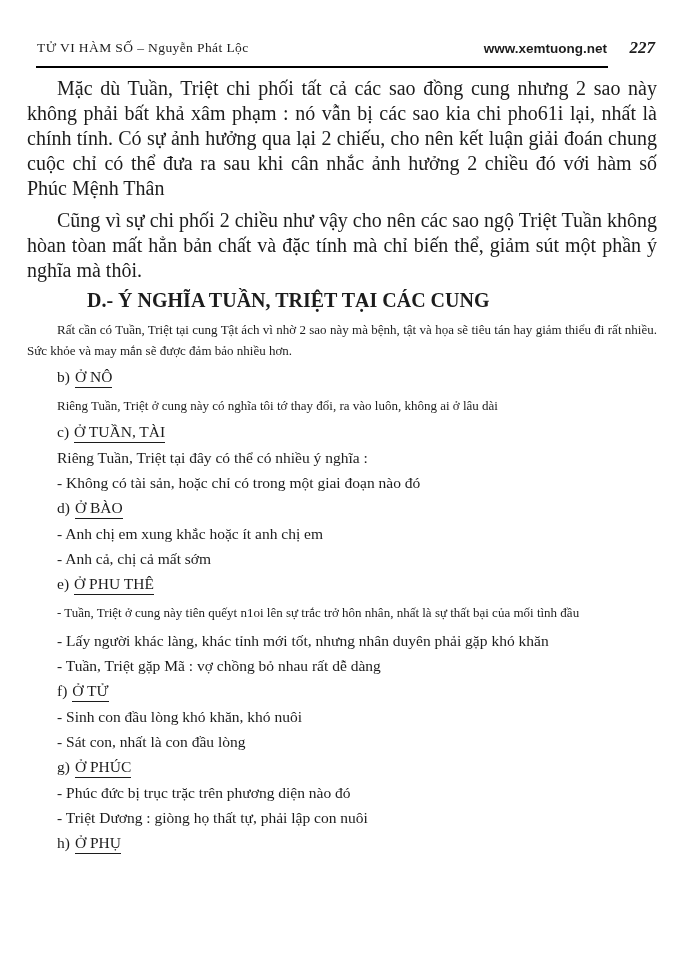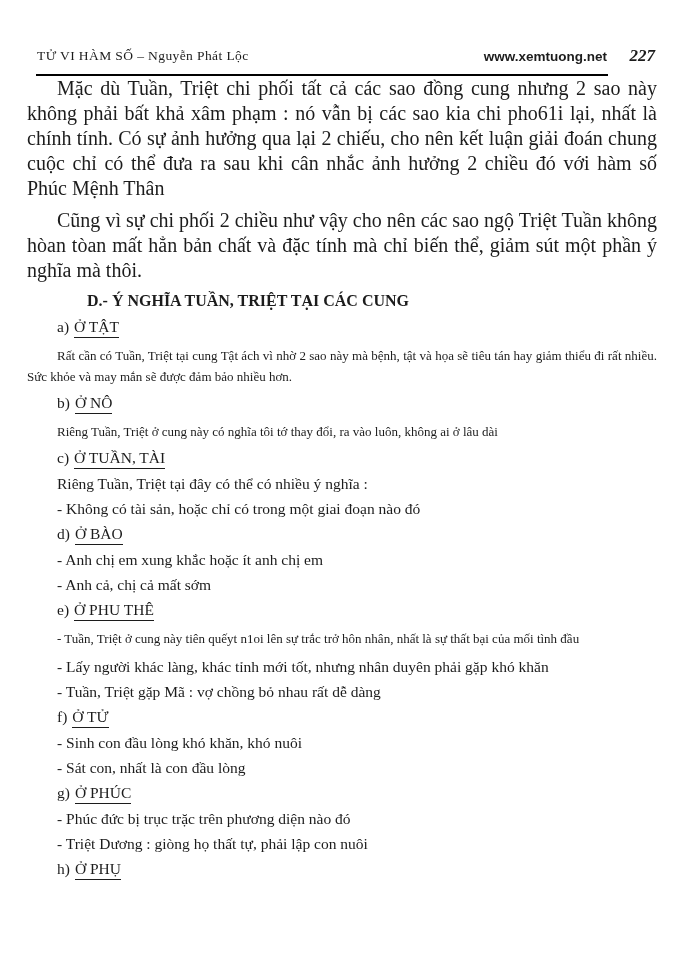--- a/index.html
+++ b/index.html
@@ -8,21 +8,21 @@
     width: 686px;
     height: 971px;
     margin: 0 auto;
     background: #ffffff;
     color: #1c1c1c;
     font-family: "Liberation Serif", "DejaVu Serif", serif;
     overflow: hidden;
     box-sizing: border-box;
   }
   
-  .header { position: absolute; top: 8px; left: 0; right: 0; height: 72px; }
+  .header { position: absolute; top: 0; left: 0; right: 0; height: 72px; }
   .h-title {
     position: absolute; left: 37px; top: 40px;
     font-size: 13.5px; letter-spacing: 0.4px; white-space: nowrap;
   }
   .h-site {
     position: absolute; right: 79px; top: 41px;
     font-family: "Liberation Sans", "DejaVu Sans", sans-serif;
     font-weight: bold; font-size: 13.5px; white-space: nowrap;
   }
   .h-page {
@@ -49,21 +49,21 @@
     font-size: 15.5px; line-height: 25px;
     text-indent: 30px;
   }
   .p-small {
     margin: 8px 0 5px 0;
     font-size: 13px; line-height: 21px;
     text-indent: 30px; text-align: justify;
   }
   .section-heading {
     margin: 2px 0 5px 0; padding-left: 60px;
-    font-size: 16px; line-height: 21px; font-weight: bold;
+    font-size: 20px; line-height: 21px; font-weight: bold;
   }
   .subhead {
     margin: 2px 0 3px 0; padding-left: 30px;
     font-size: 15.5px; line-height: 21px;
   }
   .subhead .letter { margin-right: 5px; }
   .subhead .subtitle {
     border-bottom: 1.5px solid #1c1c1c; padding-bottom: 2px;
   }
 </style>
@@ -74,21 +74,20 @@
   <div class="header">
     <span class="h-title">TỬ VI HÀM SỐ – Nguyễn Phát Lộc</span>
     <span class="h-site">www.xemtuong.net</span>
     <span class="h-page">227</span>
     <div class="h-rule"></div>
   </div>
   <div class="content" id="content">
       <p class="p-main">Mặc dù Tuần, Triệt chi phối tất cả các sao đồng cung nhưng 2 sao này không phải bất khả xâm phạm : nó vẫn bị các sao kia chi pho61i lại, nhất là chính tính. Có sự ảnh hưởng qua lại 2 chiếu, cho nên kết luận giải đoán chung cuộc chỉ có thể đưa ra sau khi cân nhắc ảnh hưởng 2 chiều đó với hàm số Phúc Mệnh Thân</p>
       <p class="p-main">Cũng vì sự chi phối 2 chiều như vậy cho nên các sao ngộ Triệt Tuần không hòan tòan mất hẳn bản chất và đặc tính mà chỉ biến thể, giảm sút một phần ý nghĩa mà thôi.</p>
       <div class="section-heading">D.- Ý NGHĨA TUẦN, TRIỆT TẠI CÁC CUNG</div>
-      <div class="subhead"><span class="letter">a)</span><span class="subtitle">Ở TẬT</span></div>
       <p class="p-small">Rất cần có Tuần, Triệt tại cung Tật ách vì nhờ 2 sao này mà bệnh, tật và họa sẽ tiêu tán hay giảm thiểu đi rất nhiều. Sức khỏe và may mắn sẽ được đảm bảo nhiều hơn.</p>
       <div class="subhead"><span class="letter">b)</span><span class="subtitle">Ở NÔ</span></div>
       <p class="p-small">Riêng Tuần, Triệt ở cung này có nghĩa tôi tớ thay đổi, ra vào luôn, không ai ở lâu dài</p>
       <div class="subhead"><span class="letter">c)</span><span class="subtitle">Ở TUẦN, TÀI</span></div>
       <p class="p-line">Riêng Tuần, Triệt tại đây có thể có nhiều ý nghĩa :</p>
       <p class="p-line">- Không có tài sản, hoặc chỉ có trong một giai đoạn nào đó</p>
       <div class="subhead"><span class="letter">d)</span><span class="subtitle">Ở BÀO</span></div>
       <p class="p-line">- Anh chị em xung khắc hoặc ít anh chị em</p>
       <p class="p-line">- Anh cả, chị cả mất sớm</p>
       <div class="subhead"><span class="letter">e)</span><span class="subtitle">Ở PHU THÊ</span></div>

